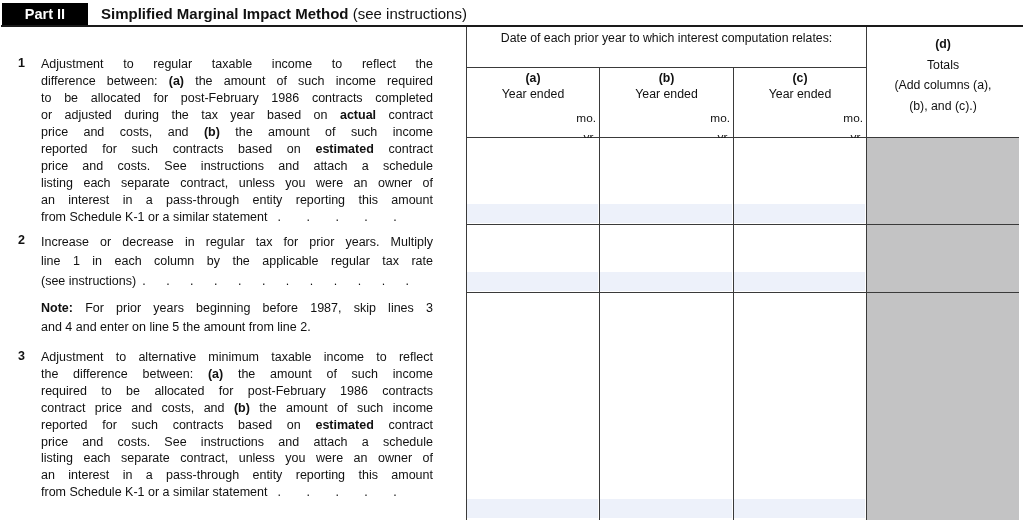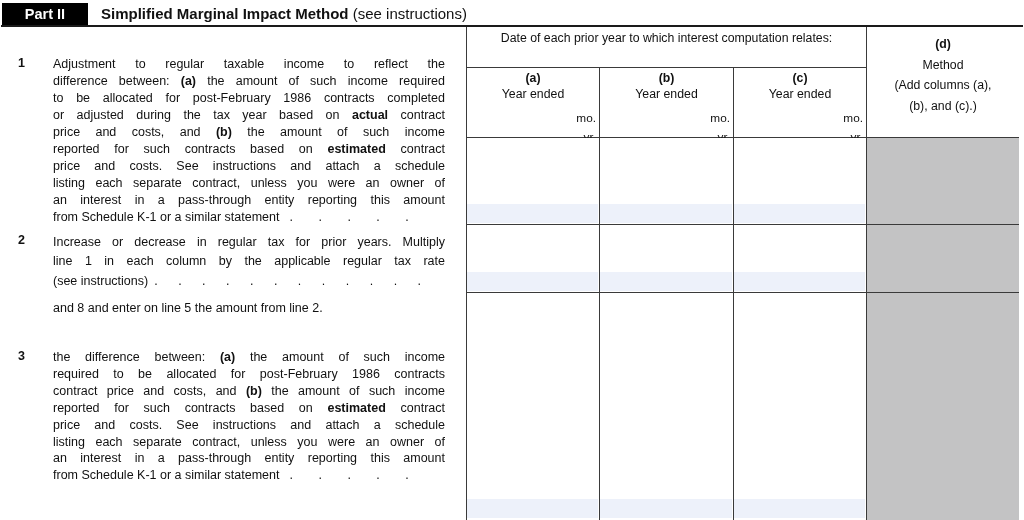--- a/index.html
+++ b/index.html
@@ -14,21 +14,21 @@
     position:absolute; left:2px; top:3px; width:86px; height:22px;
     background:#000; color:#fff; font-weight:bold; font-size:14.5px;
     display:flex; align-items:center; justify-content:center;
   }
   .part-title { position:absolute; left:101px; top:5px; font-size:15px; white-space:nowrap; }
   .part-title b { font-weight:bold; }
   .part-rule { position:absolute; left:1px; top:25px; width:1022px; height:2px; background:#1a1a1a; }
 
   
   .linenum { position:absolute; left:18px; font-weight:bold; font-size:12.5px; }
-  .para { position:absolute; left:53px; width:392px; font-size:12.5px; color:#111; }
+  .para { position:absolute; left:41px; width:392px; font-size:12.5px; color:#111; }
   #p1 { top:56px;  line-height:17px;   }
   #p2 { top:233px; line-height:19.3px; }
   #pn2 { top:299px; line-height:19px;  }
   #p3 { top:349px; line-height:16.9px; }
   #pn3 { top:517px; line-height:17px;  }
   .tl { white-space:nowrap; }
   .tl.j { white-space:normal; text-align:justify; text-align-last:justify; }
   .dots  { letter-spacing:11px;  margin-left:10px; }
   .dots2 { letter-spacing:8.5px; margin-left:6px;  }
 
@@ -105,25 +105,27 @@
     </div>
 
   <div class="linenum" style="top:233px;">2</div>
   <div class="para" id="p2">
       <div class="tl j"><span>Increase or decrease in regular tax for prior years. Multiply</span></div>
       <div class="tl j"><span>line 1 in each column by the applicable regular tax rate</span></div>
       <div class="tl"><span>(see instructions)</span><span class="dots2">. . . . . . . . . . . .</span></div>
     </div>
 
   <div class="para" id="pn2">
-      <div class="tl"><span>and 8 and enter on line 5 the amount from line 2.</span></div>
+      <div class="tl j"><b>Note:</b><span> For prior years beginning before 1987, skip lines 3</span></div>
+      <div class="tl"><span>and 4 and enter on line 5 the amount from line 2.</span></div>
     </div>
 
   <div class="linenum" style="top:349px;">3</div>
   <div class="para" id="p3">
+      <div class="tl j"><span>Adjustment to alternative minimum taxable income to reflect</span></div>
       <div class="tl j"><span>the difference between: </span><b>(a)</b><span> the amount of such income</span></div>
       <div class="tl j"><span>required to be allocated for post-February 1986 contracts</span></div>
       <div class="tl j"><span>contract price and costs, and </span><b>(b)</b><span> the amount of such income</span></div>
       <div class="tl j"><span>reported for such contracts based on </span><b>estimated</b><span> contract</span></div>
       <div class="tl j"><span>price and costs. See instructions and attach a schedule</span></div>
       <div class="tl j"><span>listing each separate contract, unless you were an owner of</span></div>
       <div class="tl j"><span>an interest in a pass-through entity reporting this amount</span></div>
       <div class="tl"><span>from Schedule K-1 or a similar statement</span><span class="dots">. . . . .</span></div>
     </div>
 
@@ -132,21 +134,21 @@
     </div>
 
   <div class="tbl">
 
     <div class="c br bb date-hdr">
       <span>Date of each prior year to which interest computation relates:</span>
     </div>
 
     <div class="c bb d-hdr">
       <div class="ltr">(d)</div>
-      <div>Method</div>
+      <div>Totals</div>
       <div>(Add columns (a),</div>
       <div>(b), and (c).)</div>
     </div>
 
     <div class="c br bb sub col-a">
       <div class="ltr">(a)</div>
       <div class="ye">Year ended</div>
       <div class="myrow">
         <span class="lbl">mo.</span>
         <span class="mybox mo-box"></span>

